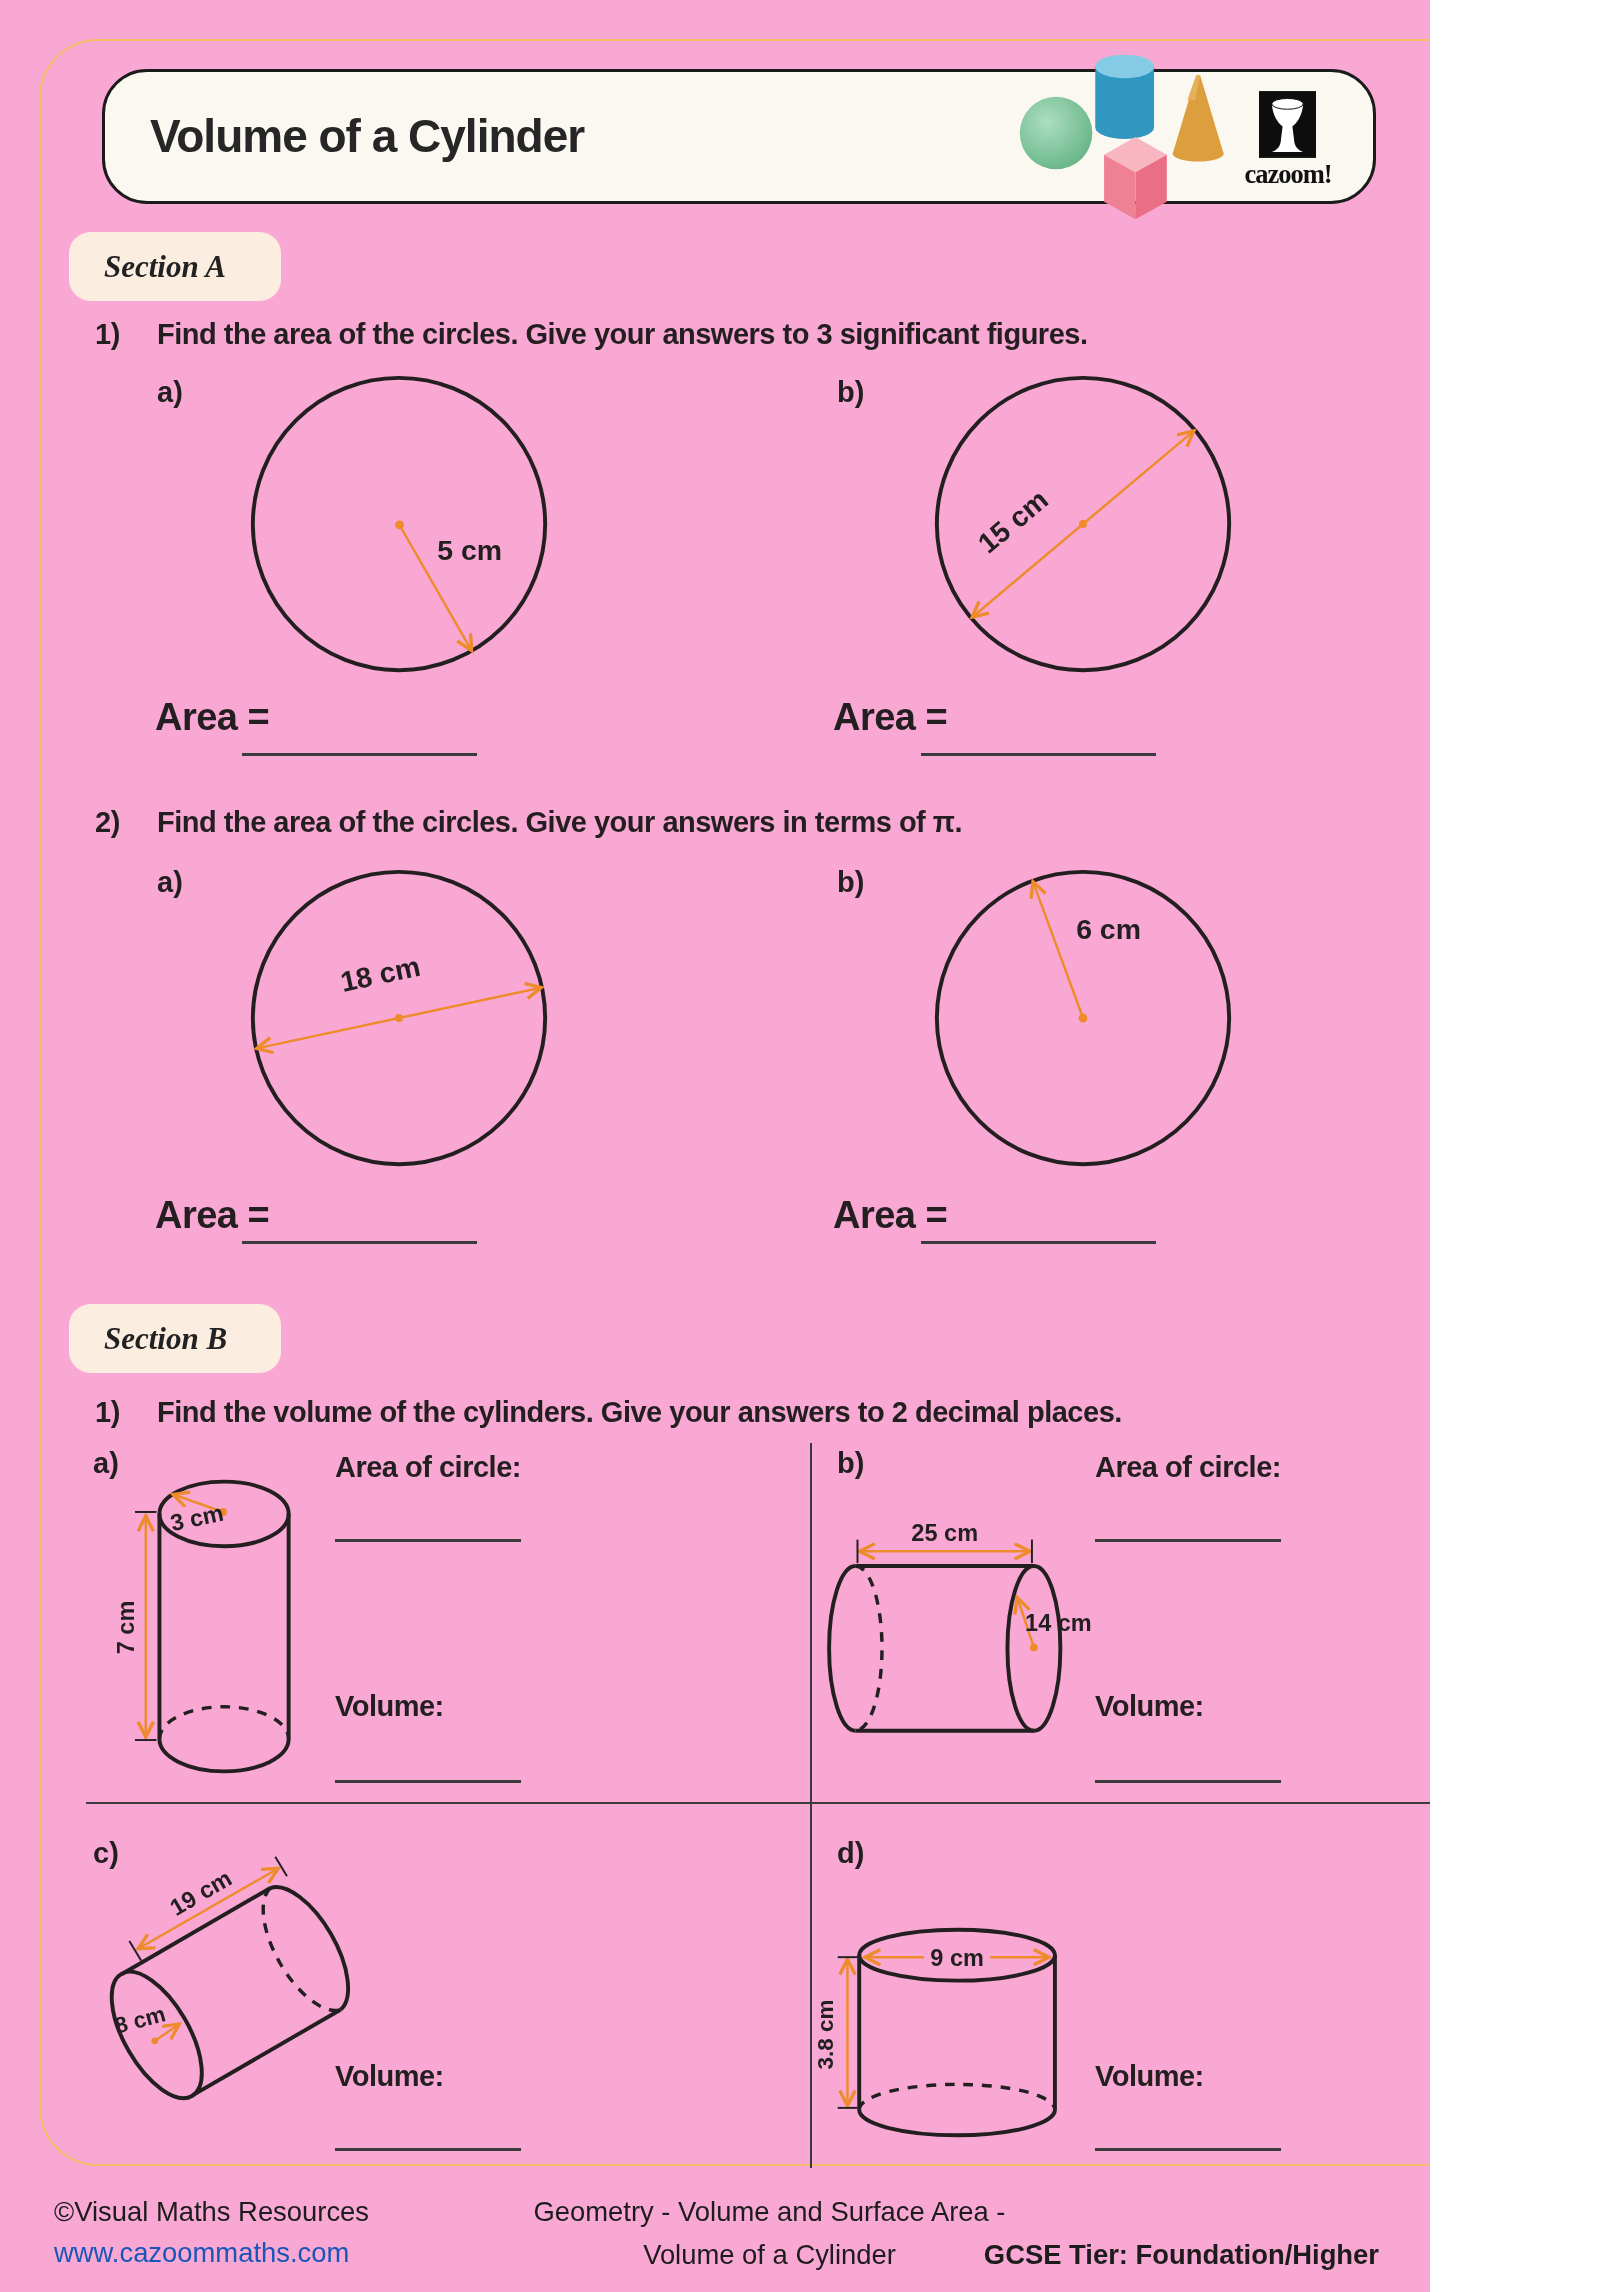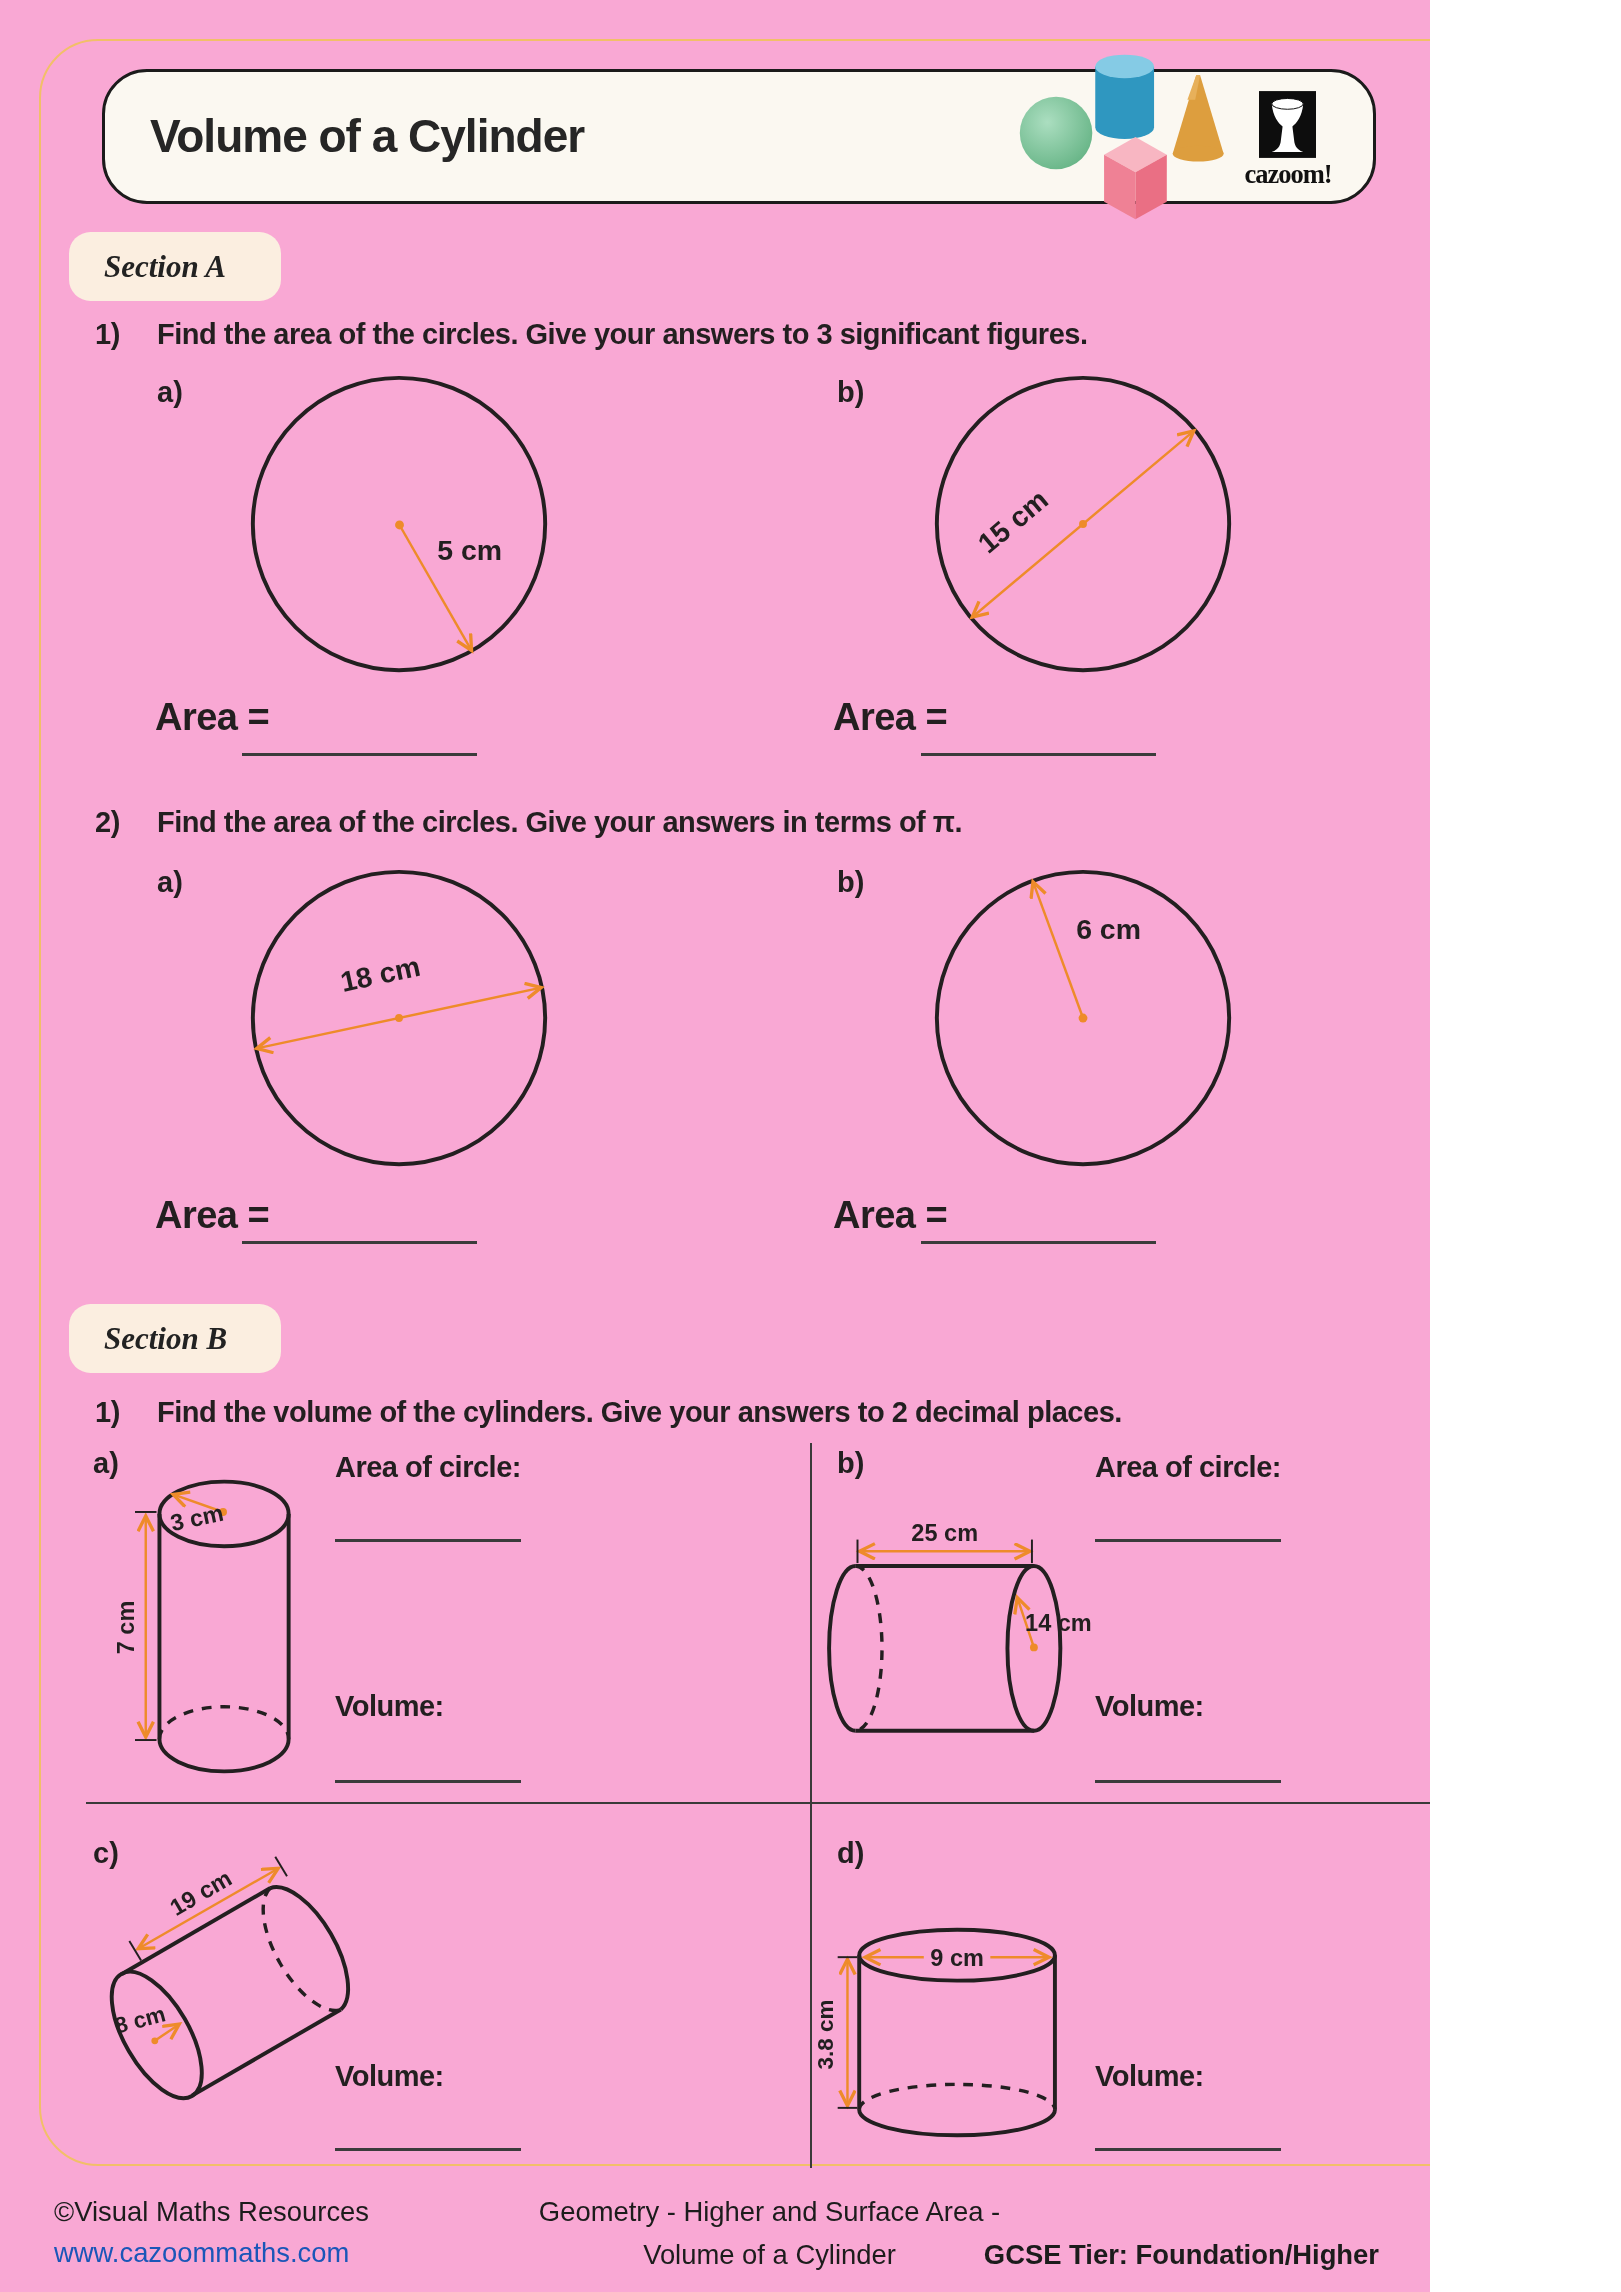--- a/index.html
+++ b/index.html
@@ -267,18 +267,18 @@
     <line x1="15" y1="42" x2="35" y2="42" class="tick"></line>
     <line x1="15" y1="196" x2="35" y2="196" class="tick"></line>
     <text transform="translate(10,121) rotate(-90)" text-anchor="middle" class="dimsm">3.8 cm</text>
   </svg>
 
   <span class="field-label" style="left:1095px;top:2060px;">Volume:</span>
   <div class="ans-line" style="left:1095px;top:2148px;width:186px;"></div>
 
   <div class="footer-text" style="left:54px;top:2196px;">©Visual Maths Resources</div>
   <a class="footer-text link" style="left:54px;top:2237px;">www.cazoommaths.com</a>
-  <div class="footer-text" style="left:451px;top:2196px;width:637px;text-align:center;">Geometry - Higher and Surface Area -</div>
+  <div class="footer-text" style="left:451px;top:2196px;width:637px;text-align:center;">Geometry - Volume and Surface Area -</div>
   <div class="footer-text" style="left:451px;top:2239px;width:637px;text-align:center;">Volume of a Cylinder</div>
   <div class="footer-text" style="right:51px;top:2239px;text-align:right;font-weight:bold;">GCSE Tier: Foundation/Higher</div>
 
 </div>
 
 
 </body></html>

